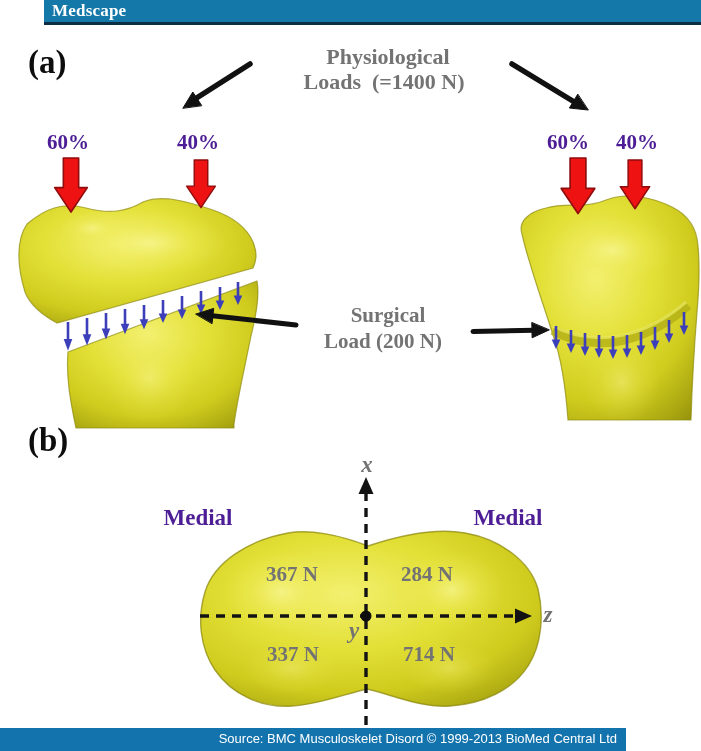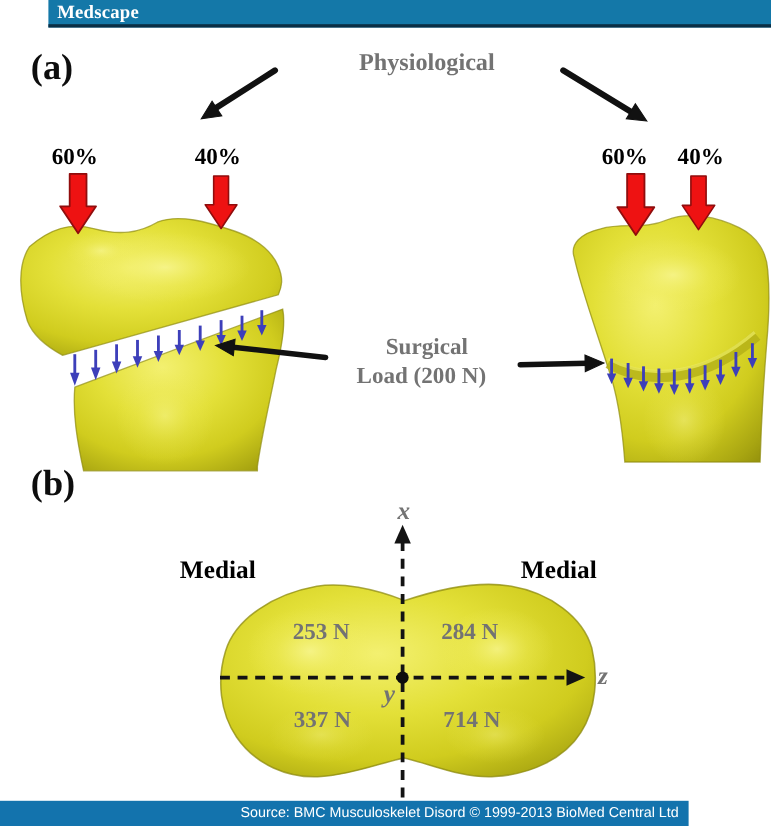--- a/index.html
+++ b/index.html
@@ -12,21 +12,21 @@
          letter-spacing:.2px;font-family:"Liberation Serif","DejaVu Serif",serif;cursor:pointer;}
   #botbar{position:absolute;left:0;bottom:0;width:626px;height:23px;background:#1373ad;}
   #source{position:absolute;right:9px;top:3px;color:#ffffff;font-size:13px;
           font-family:"Liberation Sans","DejaVu Sans",sans-serif;}
   
   #fig{position:absolute;left:0;top:0;}
   
   .t{position:absolute;white-space:pre;}
   .ctr{transform:translateX(-50%);text-align:center;}
   .serb{font-weight:bold;color:#737373;}
-  .blue{font-weight:bold;color:#000000;}
+  .blue{font-weight:bold;color:#4c1d95;}
   .ital{font-style:italic;}
   .panlab{font-size:33px;font-weight:bold;color:#0d0d0d;}
   .big{font-size:22px;}
   .mid{font-size:21px;}
   .reg{font-size:23px;}
   .ax{font-size:23px;}
 </style>
 </head>
 <body>
 
@@ -150,39 +150,40 @@
       <polygon points="366,477 358.5,494 373.5,494" fill="#131313"></polygon>
       <line x1="200" y1="616" x2="514" y2="616" stroke="#131313" stroke-width="3.4" stroke-dasharray="9 7"></line>
       <polygon points="532,616 515,608.5 515,623.5" fill="#131313"></polygon>
       <circle cx="366" cy="616" r="5.5" fill="#0d0d0d"></circle>
     </g>
   </svg>
 
   <div class="t panlab" style="left:28px;top:44px;">(a)</div>
 
   <div class="t serb big ctr" style="left:388px;top:44px;">Physiological</div>
+  <div class="t serb big ctr" style="left:384px;top:69px;">Loads  (=1400 N)</div>
 
   <div class="t blue mid ctr" style="left:68px;top:130px;">60%</div>
   <div class="t blue mid ctr" style="left:198px;top:130px;">40%</div>
   <div class="t blue mid ctr" style="left:568px;top:130px;">60%</div>
   <div class="t blue mid ctr" style="left:637px;top:130px;">40%</div>
 
   <div class="t serb mid ctr" style="left:388px;top:303px;">Surgical</div>
   <div class="t serb mid ctr" style="left:383px;top:329px;">Load (200 N)</div>
 
   <div class="t panlab" style="left:28px;top:422px;">(b)</div>
 
   <div class="t blue reg ctr" style="left:198px;top:505px;">Medial</div>
   <div class="t blue reg ctr" style="left:508px;top:505px;">Medial</div>
 
   <div class="t serb ax ital ctr" style="left:367px;top:452px;">x</div>
   <div class="t serb ax ital ctr" style="left:354px;top:618px;">y</div>
   <div class="t serb ax ital ctr" style="left:548px;top:602px;">z</div>
 
-  <div class="t serb mid ctr" style="left:292px;top:562px;">253 N</div>
+  <div class="t serb mid ctr" style="left:292px;top:562px;">367 N</div>
   <div class="t serb mid ctr" style="left:427px;top:562px;">284 N</div>
   <div class="t serb mid ctr" style="left:293px;top:642px;">337 N</div>
   <div class="t serb mid ctr" style="left:429px;top:642px;">714 N</div>
 
   <div id="topbar">
     <div id="brand">Medscape</div>
   </div>
   <div id="botbar">
     <div id="source">Source: BMC Musculoskelet Disord © 1999-2013 BioMed Central Ltd</div>
   </div>

